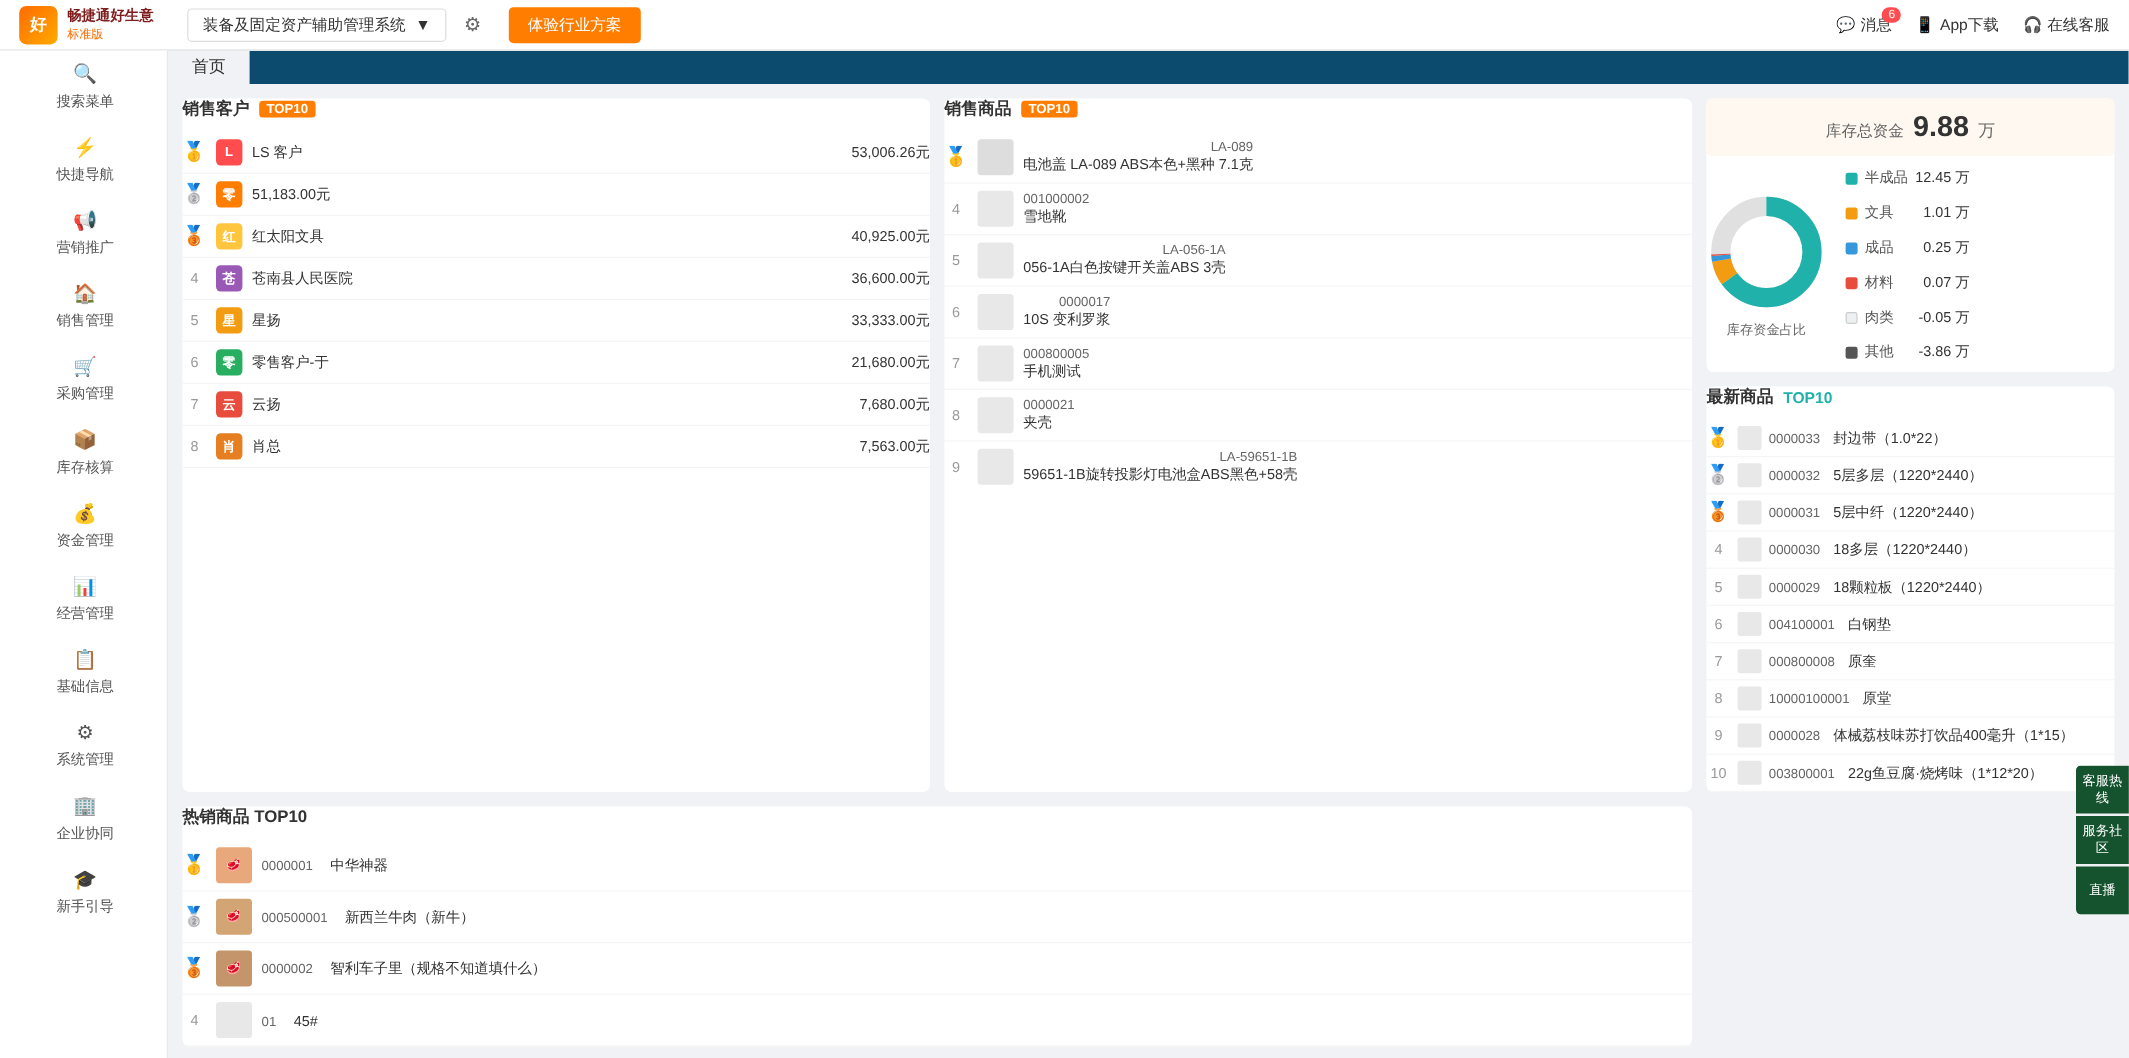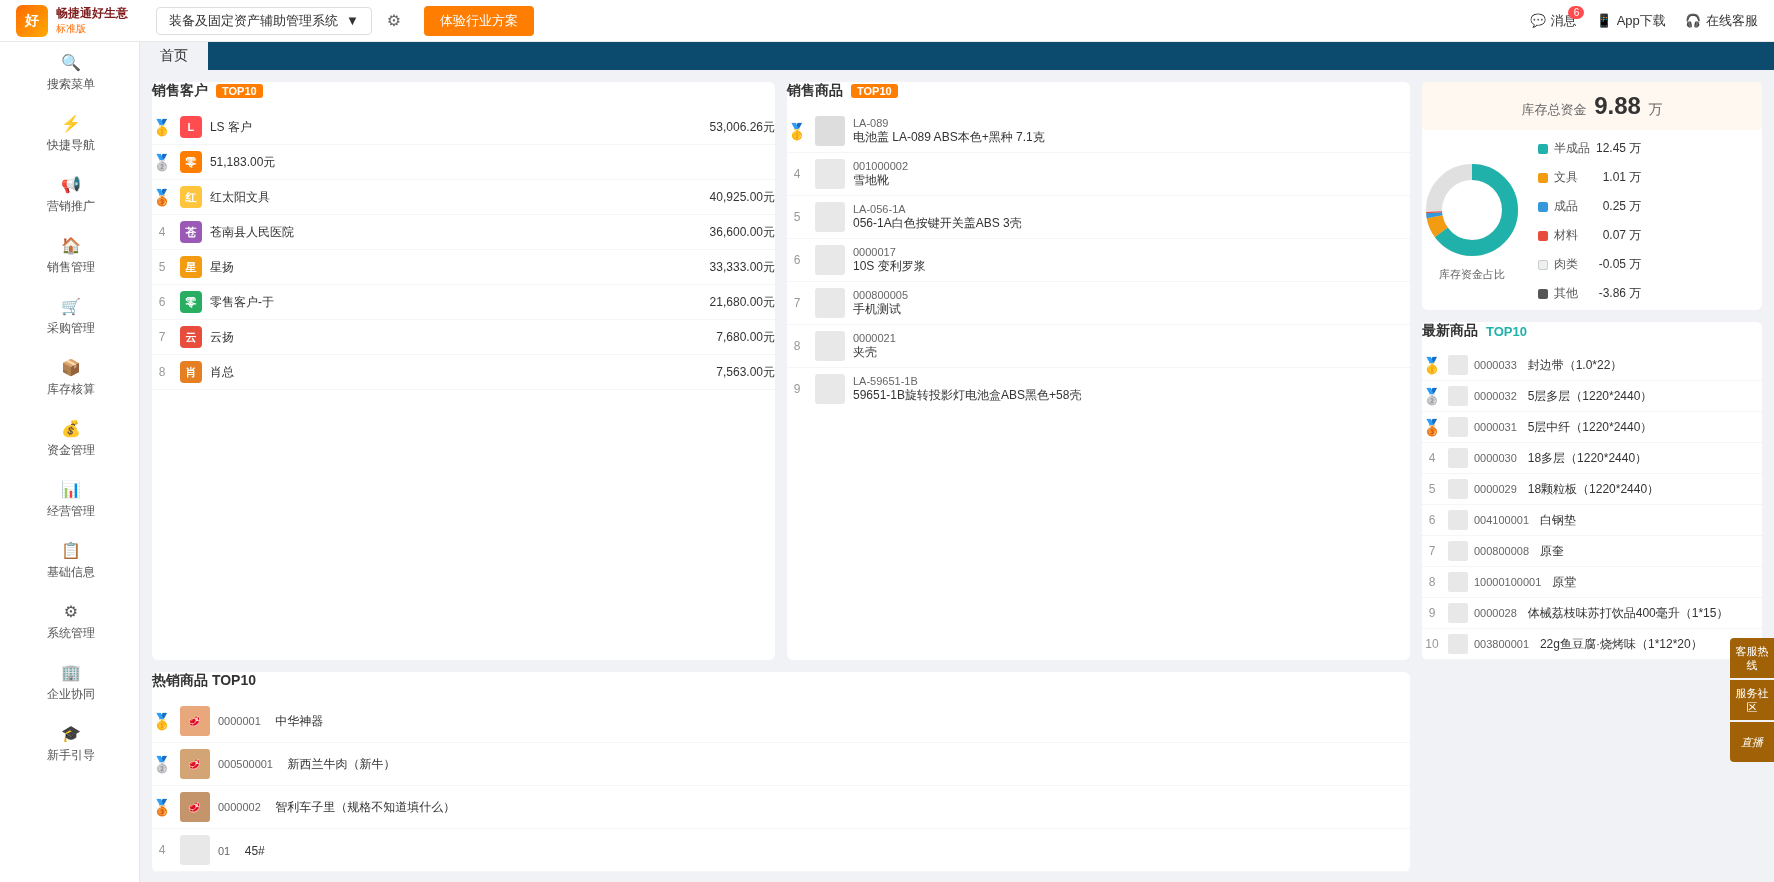--- a/index.html
+++ b/index.html
@@ -234,21 +234,21 @@
       height: 30px;
       background: #e8e8e8;
       border-radius: 3px;
       display: flex;
       align-items: center;
       justify-content: center;
       font-size: 10px;
       color: #999;
       flex-shrink: 0;
     }
-    .product-code { font-size: 11px; color: #666; }
+    .product-code { font-size: 11px; color: #666; text-align: right; }
     .product-name { font-size: 12px; color: #333; }
 
     
     .right-panel {
       display: flex;
       flex-direction: column;
       gap: 12px;
       justify-content: space-between;
     }
 
@@ -334,33 +334,33 @@
       position: fixed;
       right: 0;
       bottom: 120px;
       display: flex;
       flex-direction: column;
       gap: 2px;
     }
     .float-btn {
       width: 44px;
       height: 40px;
-      background: #a16207;
+      background: #14532d;
       color: white;
       display: flex;
       align-items: center;
       justify-content: center;
       font-size: 11px;
       cursor: pointer;
       text-align: center;
       line-height: 1.3;
       padding: 4px;
     }
     .float-btn:first-child { border-radius: 4px 0 0 0; }
-    .float-btn:last-child { border-radius: 0 0 0 4px; font-style: italic; }
+    .float-btn:last-child { border-radius: 0 0 0 4px; }
 
     .full-row {
       grid-column: 1 / 3;
     }
 
     .product-row {
       display: flex;
       align-items: center;
       padding: 6px 0;
       border-bottom: 1px solid #f5f5f5;

